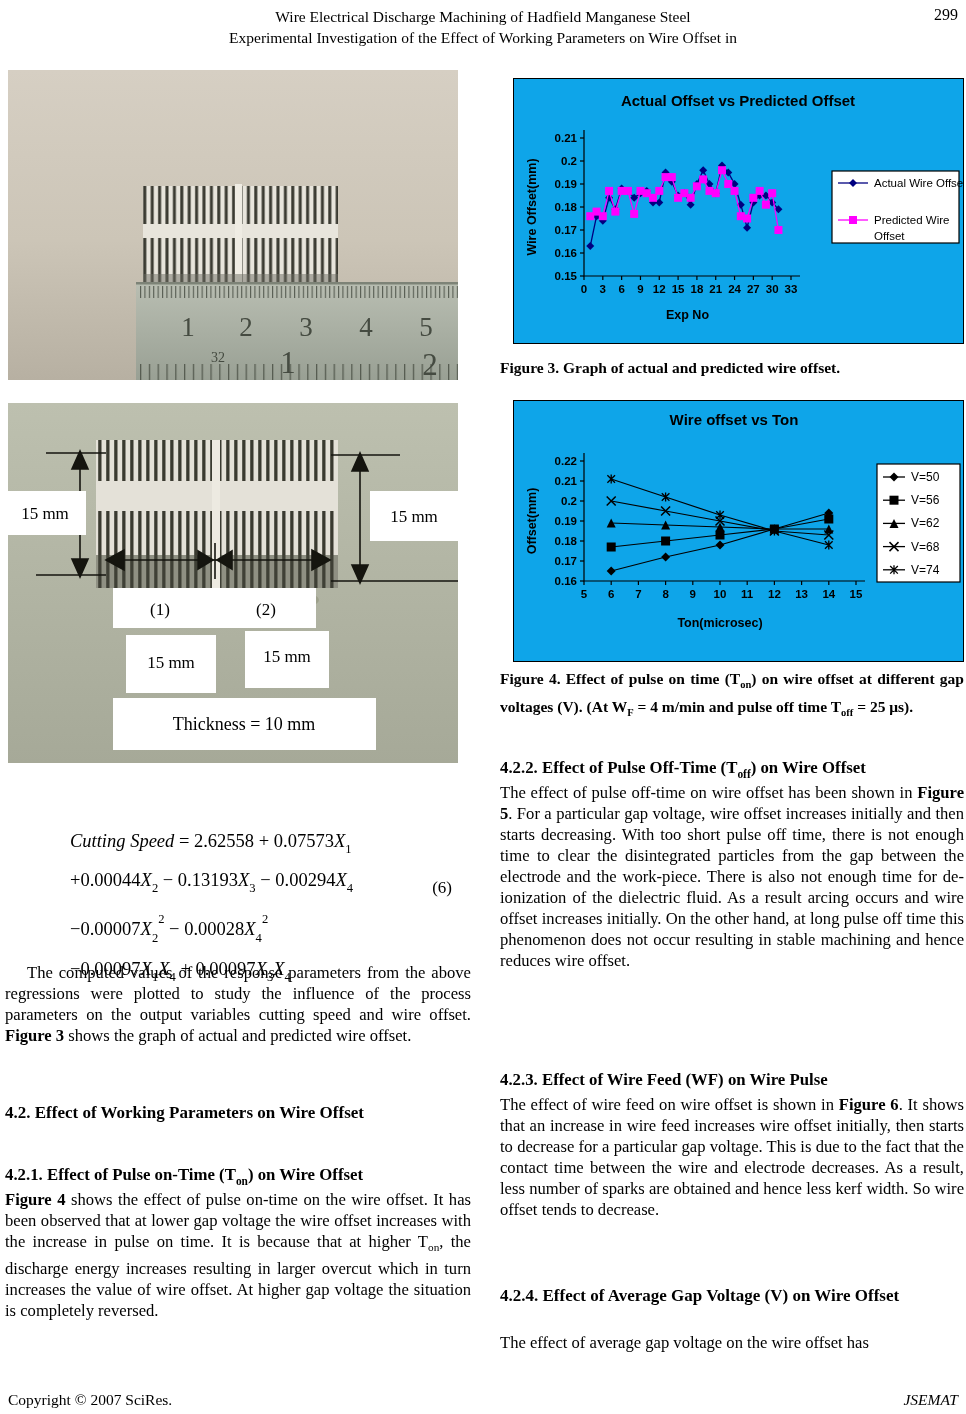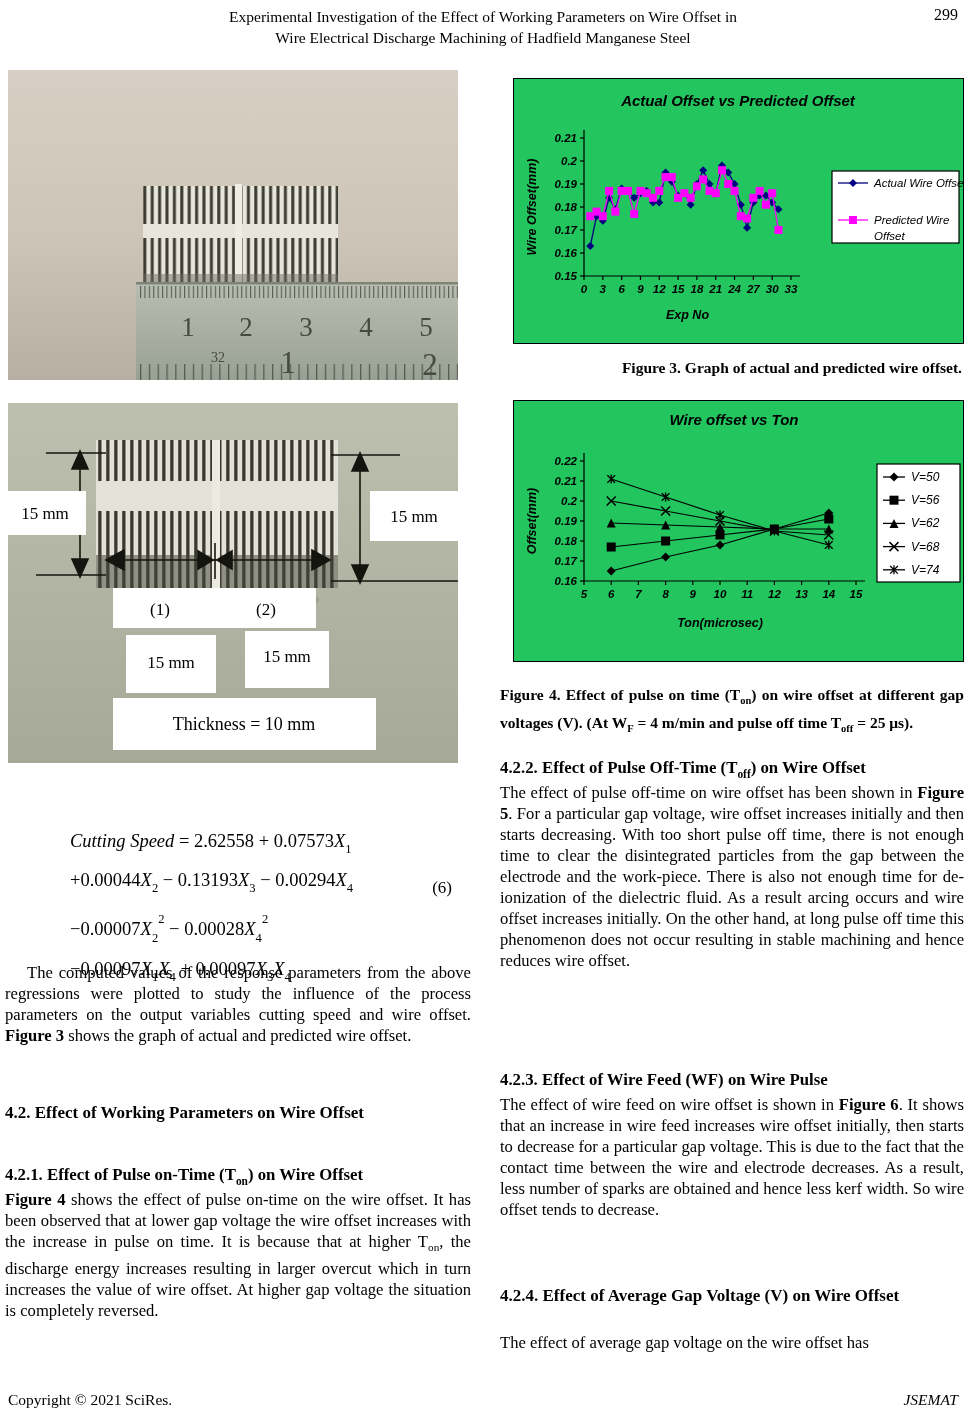--- a/index.html
+++ b/index.html
@@ -3,47 +3,47 @@
 <meta charset="utf-8">
 <style>
   html,body{margin:0;padding:0;background:#fff;}
   body{width:966px;height:1414px;position:relative;font-family:"Liberation Serif",serif;color:#000;}
   .page{position:absolute;inset:0;width:966px;height:1414px;overflow:hidden;}
   .abs{position:absolute;}
   .header-title{top:6px;left:120px;width:726px;text-align:center;font-size:15.5px;line-height:21px;}
   .page-number{top:6px;right:8px;font-size:16px;}
   .caption{font-weight:bold;font-size:15.5px;line-height:21.5px;}
   .just{text-align:justify;}
-  .center{text-align:right;}
+  .center{text-align:left;}
   .body-text{font-size:16.6px;line-height:21px;text-align:justify;}
   .indent-first{text-indent:22px;}
   .heading{font-weight:bold;font-size:17px;line-height:23px;}
   .hang38{padding-left:38px;text-indent:-38px;}
   .hang52{padding-left:53px;text-indent:-53px;}
   .nowrap{white-space:nowrap;}
-  .chart-box{border:1px solid #000;background:#22c55e;font-style:italic;}
+  .chart-box{border:1px solid #000;background:#0ea5e9;}
   .equation{font-size:18.5px;line-height:31px;}
   .eq-num{font-size:17px;}
   .b{font-weight:bold;}
   .i{font-style:italic;text-align:center;}
   .bi{font-weight:normal;font-style:italic;}
   .sub{font-size:68%;vertical-align:-20%;}
   .sup{font-size:68%;vertical-align:40%;}
   .footer{font-size:15.5px;}
   svg text{font-family:"Liberation Serif",serif;}
   svg.chart text{font-family:"Liberation Sans",sans-serif;}
 </style>
 </head>
 <body>
 
 <div class="page">
 
   <div class="abs header-title">
+    <div>Wire Electrical Discharge Machining of Hadfield Manganese Steel</div>
     <div>Experimental Investigation of the Effect of Working Parameters on Wire Offset in</div>
-    <div>Wire Electrical Discharge Machining of Hadfield Manganese Steel</div>
   </div>
   <div class="abs page-number">299</div>
 
   <div class="abs" style="left:8px;top:70px;width:450px;height:310px;">
     <svg width="450" height="310" viewBox="0 0 450 310">
       <defs>
         <linearGradient id="p1bg" x1="0" y1="0" x2="0" y2="1">
           <stop offset="0" stop-color="#d6cfc3"></stop>
             <stop offset="0.55" stop-color="#ccc5b7"></stop>
             <stop offset="1" stop-color="#b7b0a2"></stop>
@@ -372,27 +372,27 @@
         <path d="M380 117.9L384.5 126.9L375.5 126.9Z" fill="#000000"></path>
         <text x="397" y="126.4" font-size="12">V=62</text>
         <line x1="369" y1="145.6" x2="391" y2="145.6" stroke="#000000" stroke-width="1.3"></line>
         <path d="M375.5 141.1L384.5 150.1M375.5 150.1L384.5 141.1" stroke="#000000" stroke-width="1.5" fill="none"></path>
         <text x="397" y="149.6" font-size="12">V=68</text>
         <line x1="369" y1="168.8" x2="391" y2="168.8" stroke="#000000" stroke-width="1.3"></line>
         <path d="M380 164.3L380 173.3M376.175 164.97500000000002L383.825 172.625M376.175 172.625L383.825 164.97500000000002" stroke="#000000" stroke-width="1.3" fill="none"></path>
         <text x="397" y="172.8" font-size="12">V=74</text>
       </svg>
   </div>
-  <div class="abs caption just" style="left:500px;top:668px;width:464px;line-height:22px;margin-top:16px;"><span>Figure 4. Effect of pulse on time (T</span><span class="sub">on</span><span>) on wire offset at different gap voltages (V). (At W</span><span class="sub">F</span><span> = 4 m/min and pulse off time T</span><span class="sub">off</span><span> = 25 μs).</span></div>
+  <div class="abs caption just" style="left:500px;top:668px;width:464px;line-height:22px;"><span>Figure 4. Effect of pulse on time (T</span><span class="sub">on</span><span>) on wire offset at different gap voltages (V). (At W</span><span class="sub">F</span><span> = 4 m/min and pulse off time T</span><span class="sub">off</span><span> = 25 μs).</span></div>
 
   <div class="abs heading nowrap" style="left:500px;top:756px;font-size:16.8px;"><span>4.2.2. Effect of Pulse Off-Time (T</span><span class="sub">off</span><span>) on Wire Offset</span></div>
   <div class="abs body-text" style="left:500px;top:782px;width:464px;"><span>The effect of pulse off-time on wire offset has been shown in </span><span class="b">Figure 5</span><span>. For a particular gap voltage, wire offset increases initially and then starts decreasing. With too short pulse off time, there is not enough time to clear the disintegrated particles from the gap between the electrode and the work-piece. There is also not enough time for de-ionization of the dielectric fluid. As a result arcing occurs and wire offset increases initially. On the other hand, at long pulse off time this phenomenon does not occur resulting in stable machining and hence reduces wire offset.</span></div>
 
   <div class="abs heading nowrap" style="left:500px;top:1068px;font-size:16.8px;">4.2.3. Effect of Wire Feed (WF) on Wire Pulse</div>
   <div class="abs body-text" style="left:500px;top:1094px;width:464px;"><span>The effect of wire feed on wire offset is shown in </span><span class="b">Figure 6</span><span>. It shows that an increase in wire feed increases wire offset initially, then starts to decrease for a particular gap voltage. This is due to the fact that the contact time between the wire and electrode decreases. As a result, less number of sparks are obtained and hence less kerf width. So wire offset tends to decrease.</span></div>
 
   <div class="abs heading hang52" style="left:500px;top:1284px;width:440px;">4.2.4. Effect of Average Gap Voltage (V) on Wire Offset</div>
   <div class="abs body-text" style="left:500px;top:1332px;width:464px;">The effect of average gap voltage on the wire offset has</div>
 
-  <div class="abs footer" style="left:8px;top:1391px;">Copyright © 2021 SciRes.</div>
+  <div class="abs footer" style="left:8px;top:1391px;">Copyright © 2007 SciRes.</div>
   <div class="abs footer bi" style="right:8px;top:1391px;">JSEMAT</div>
 
 </div>
 
 </body></html>

